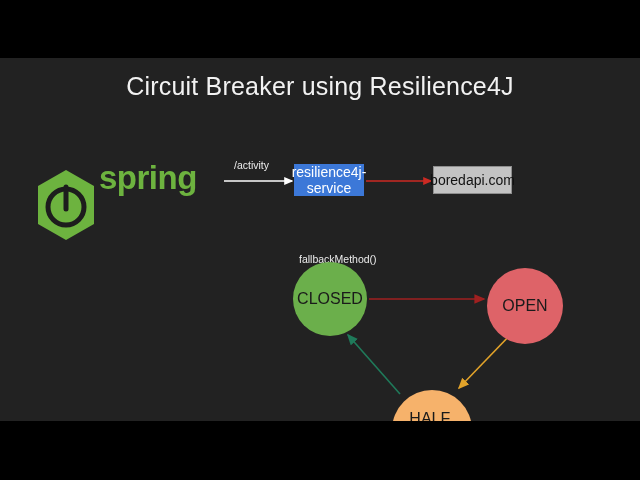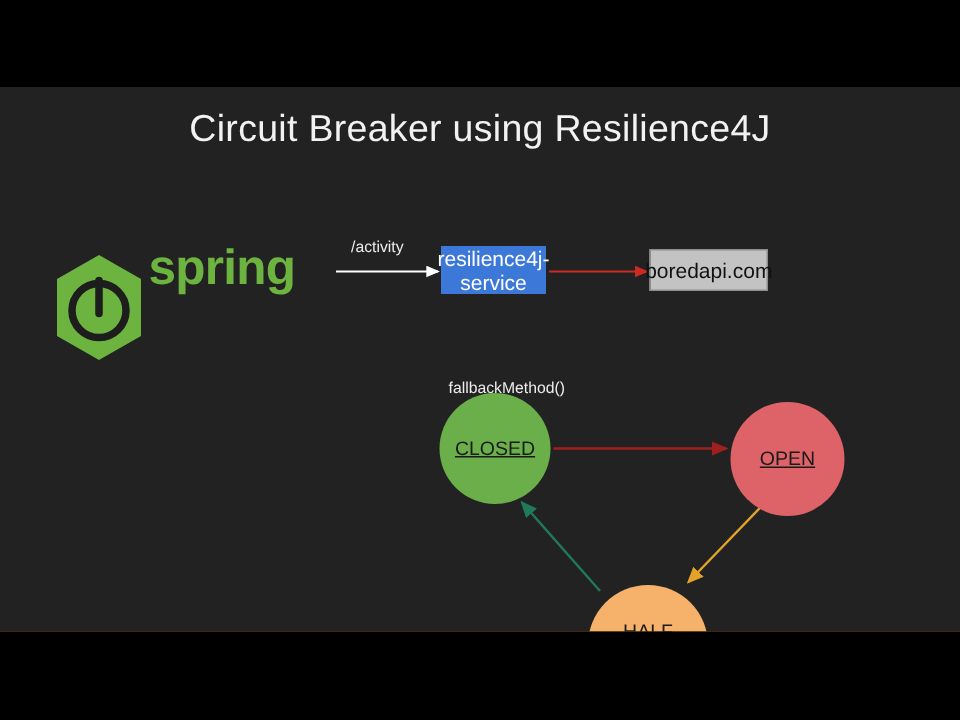--- a/index.html
+++ b/index.html
@@ -133,26 +133,25 @@
     overflow: visible;
   }
 
   
   .state-circle {
     position: absolute;
     border-radius: 50%;
     display: flex;
     align-items: center;
     justify-content: center;
-    text-align: center;
+    text-align: left;
     color: #1a1a1a;
-    font-size: 13px;
+    font-size: 16px;
     line-height: 1.3;
     z-index: 5;
-    text-decoration: underline;
   }
   #state-closed {
     left: 293px; top: 204px;
     width: 74px; height: 74px;
     background: #6BAF4B;
   }
   #state-open {
     left: 487px; top: 210px;
     width: 76px; height: 76px;
     background: #DE6368;

